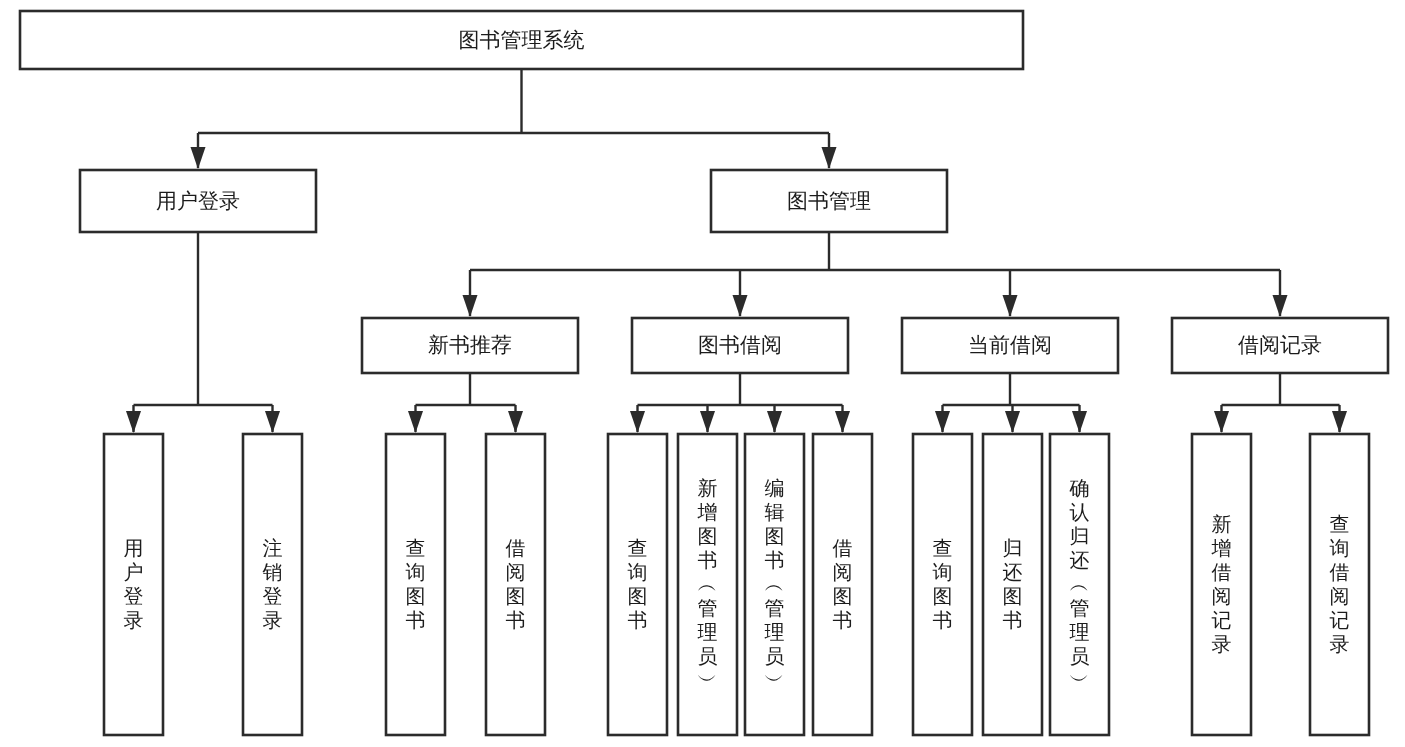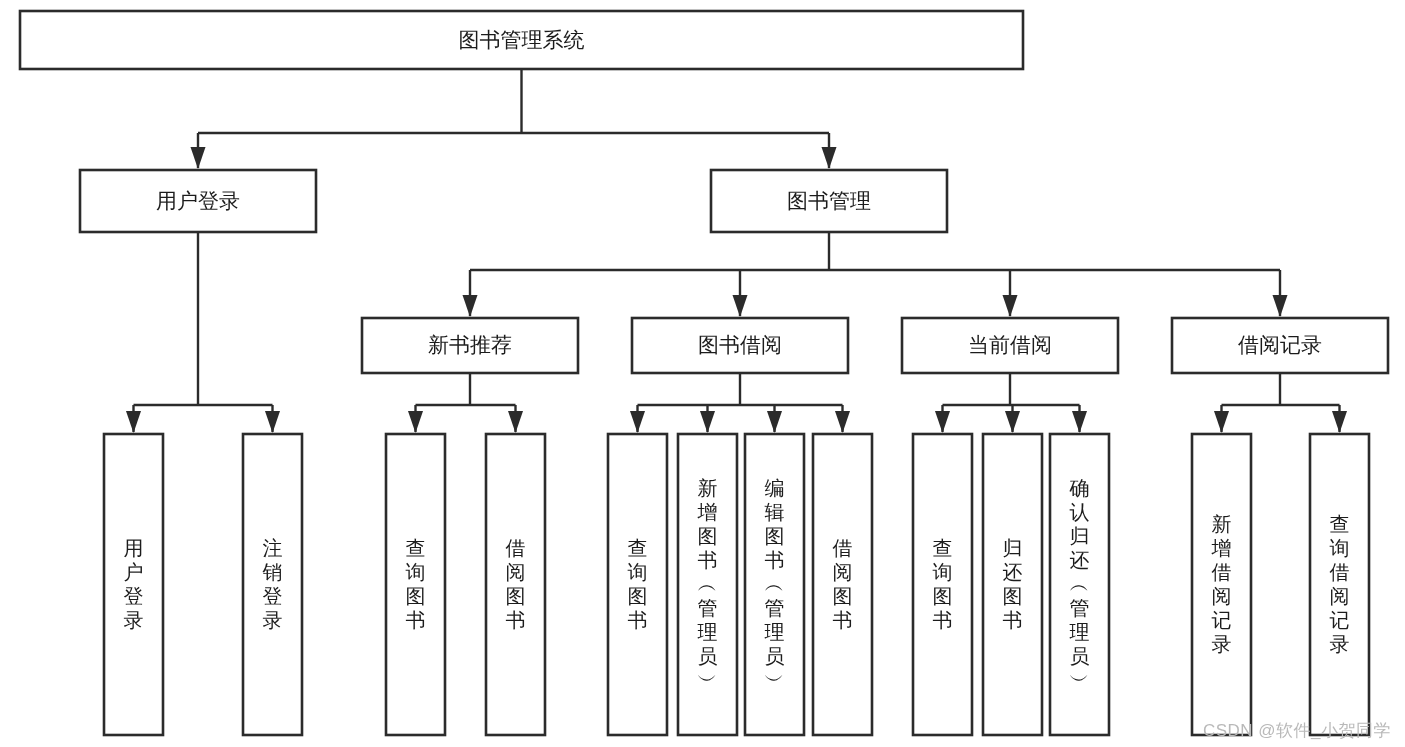--- a/index.html
+++ b/index.html
@@ -204,14 +204,13 @@
         <g>
           <rect x="1192" y="434" width="59" height="301" class="node-rect leaf"></rect>
           <text x="1221.5" class="node-label-v"><tspan x="1221.5" y="531.22">新</tspan><tspan x="1221.5" y="555.22">增</tspan><tspan x="1221.5" y="579.22">借</tspan><tspan x="1221.5" y="603.22">阅</tspan><tspan x="1221.5" y="627.22">记</tspan><tspan x="1221.5" y="651.22">录</tspan></text>
         </g>
         <g>
           <rect x="1310" y="434" width="59" height="301" class="node-rect leaf"></rect>
           <text x="1339.5" class="node-label-v"><tspan x="1339.5" y="531.22">查</tspan><tspan x="1339.5" y="555.22">询</tspan><tspan x="1339.5" y="579.22">借</tspan><tspan x="1339.5" y="603.22">阅</tspan><tspan x="1339.5" y="627.22">记</tspan><tspan x="1339.5" y="651.22">录</tspan></text>
         </g>
       </g>
   </svg>
-  <div class="watermark">CSDN @软件_小贺同学</div>
 </div>
 
 </body></html>

